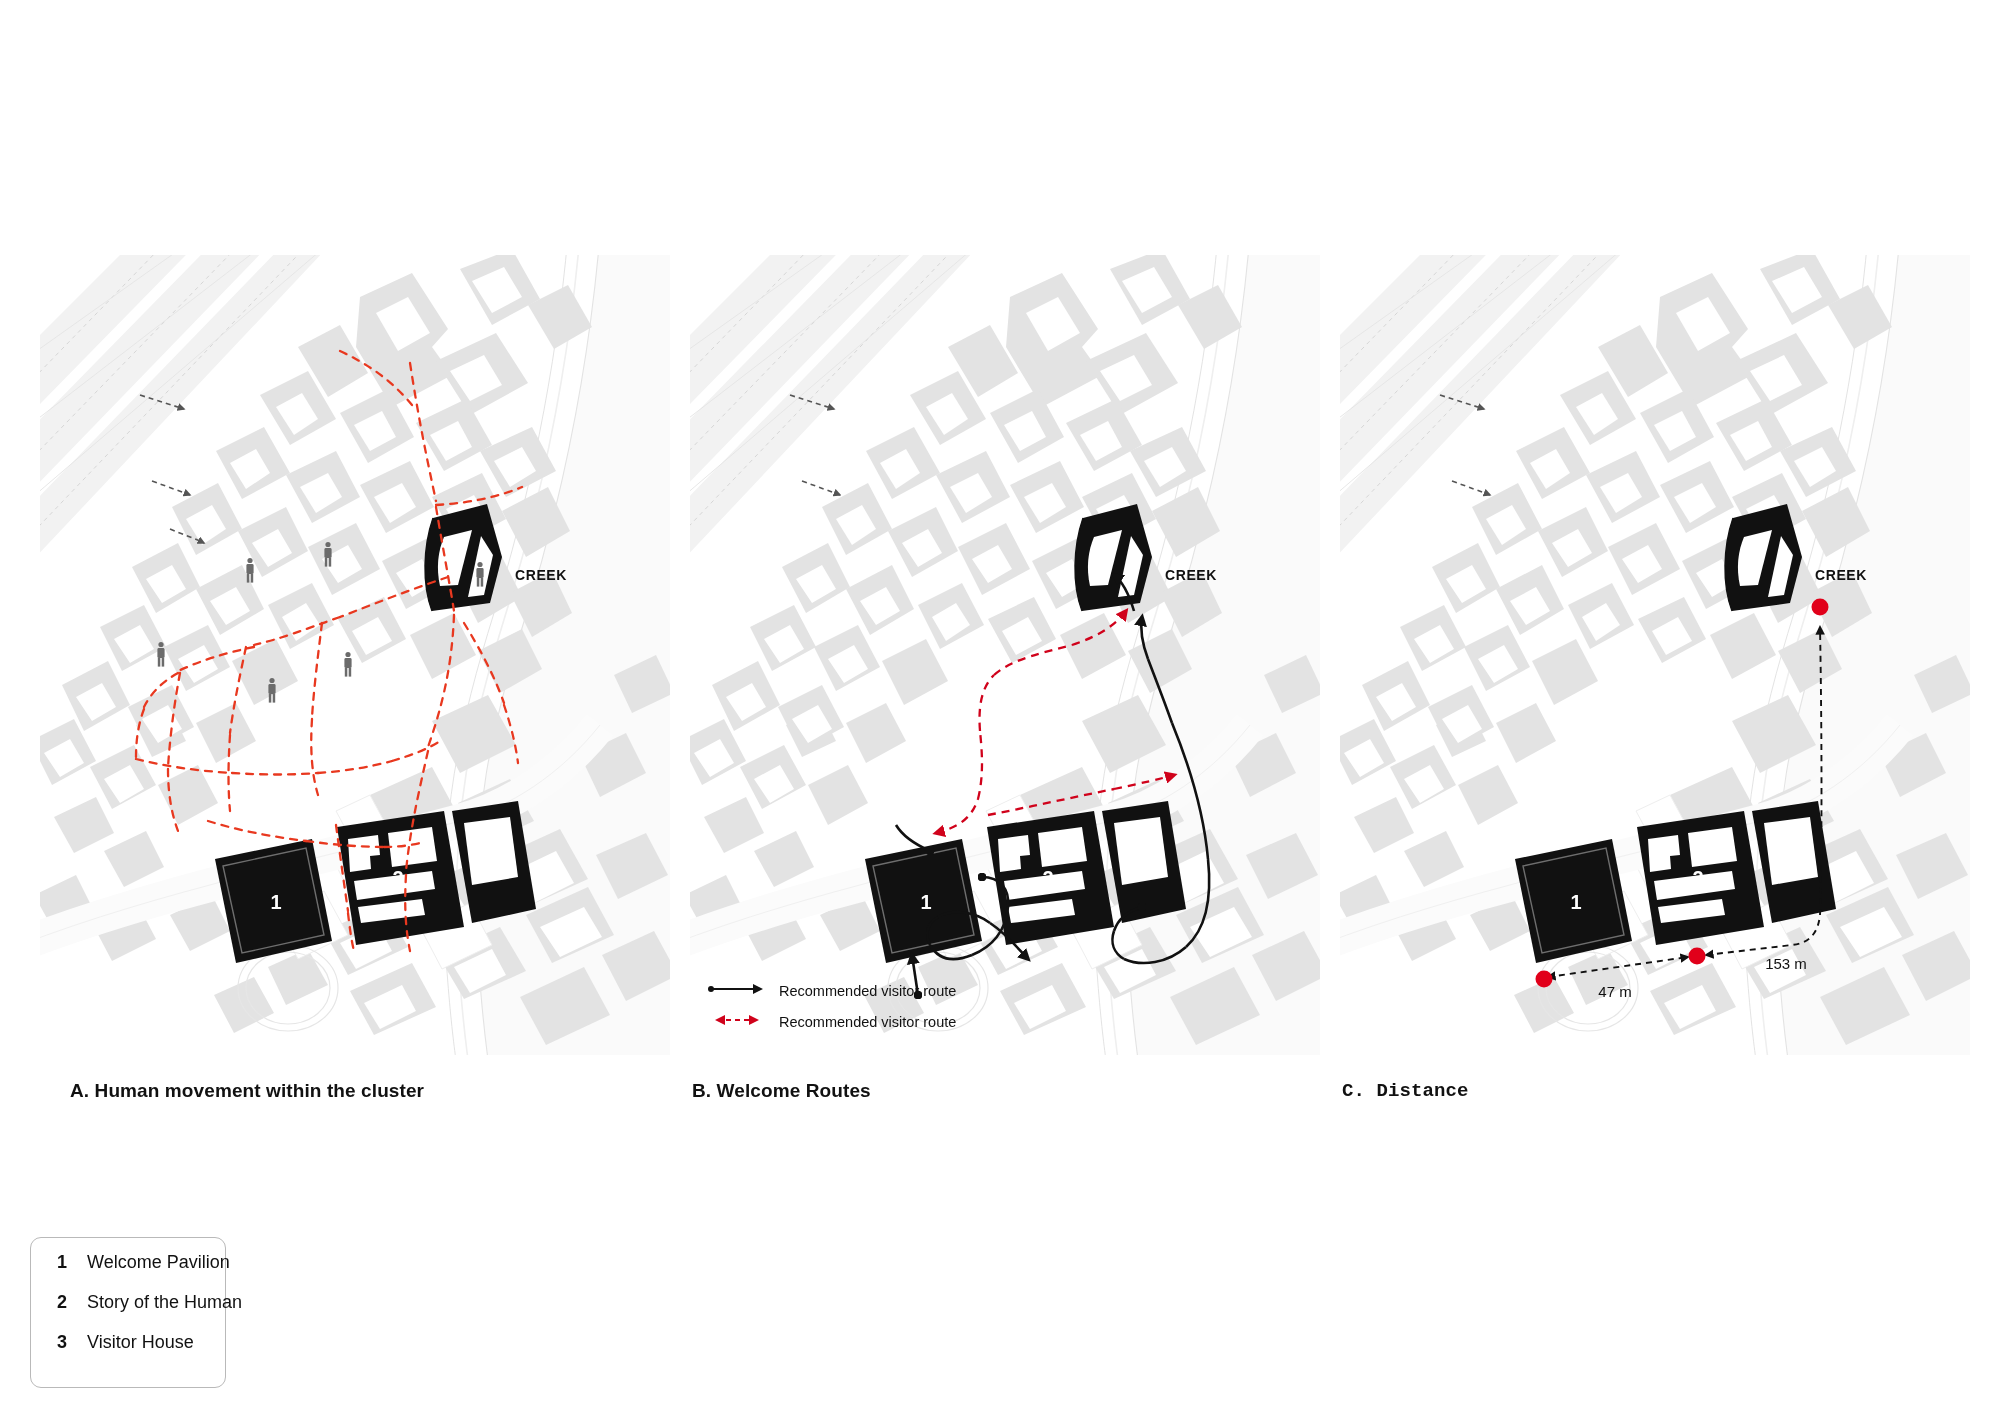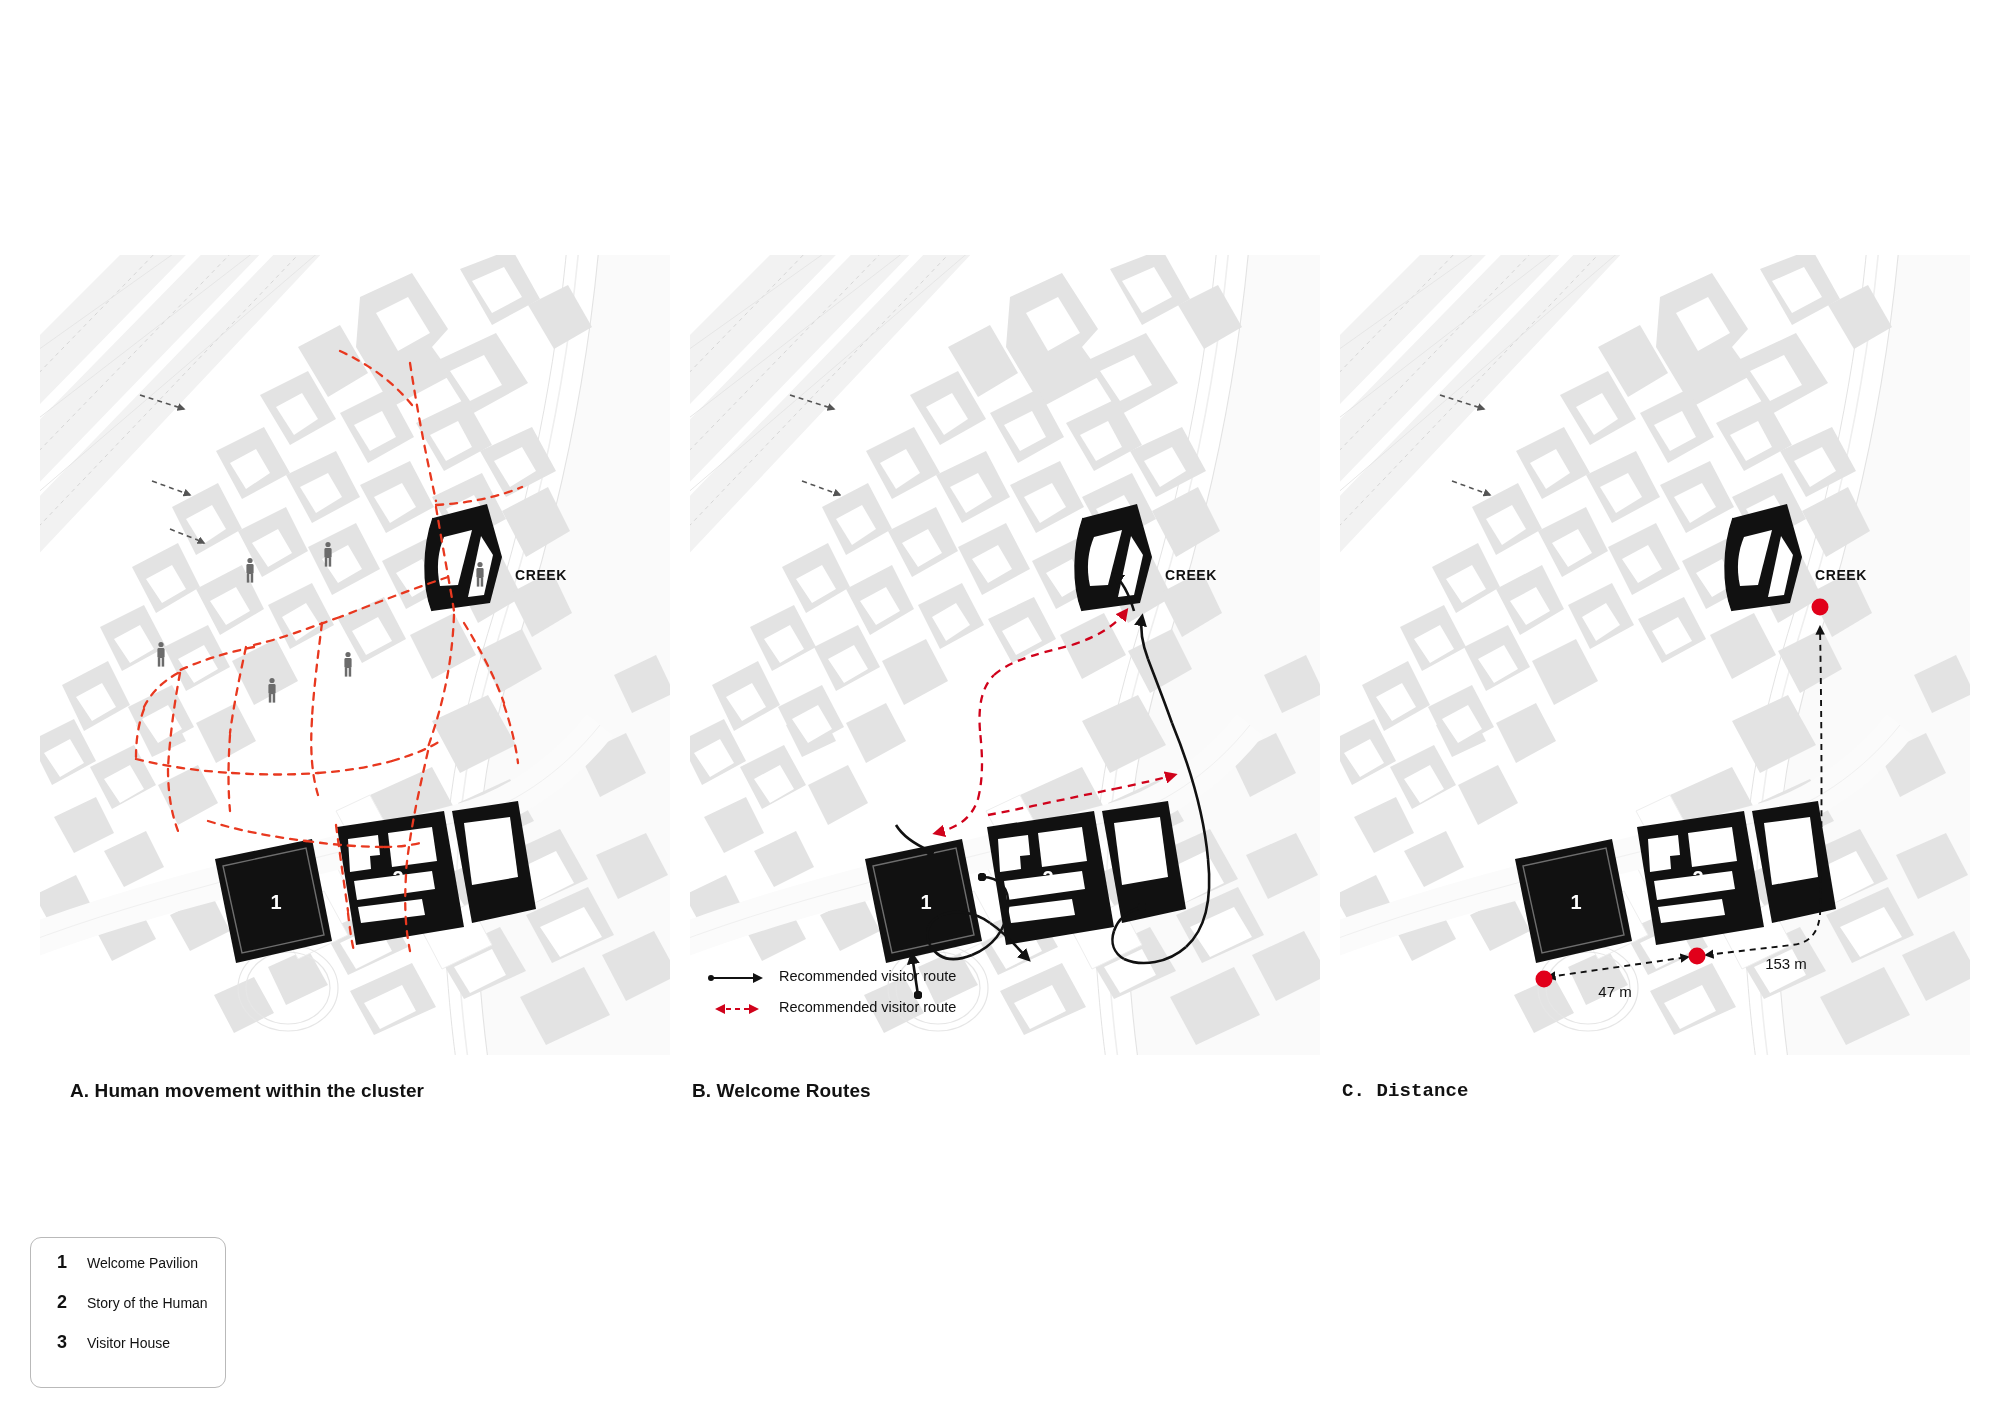--- a/index.html
+++ b/index.html
@@ -19,32 +19,32 @@
 
   
   .caption{position:absolute;font-size:19px;font-weight:bold;color:#111;
            letter-spacing:.1px;white-space:nowrap;}
   #cap-a{left:70px;top:1080px;}
   #cap-b{left:692px;top:1080px;}
   #cap-c{left:1342px;top:1080px;font-family:Liberation Mono, monospace;}
 
   
   .route-legend{position:absolute;left:707px;top:968px;width:300px;}
-  .rl-row{display:flex;align-items:flex-start;height:31px;}
+  .rl-row{display:flex;align-items:flex-end;height:31px;}
   .rl-sym{width:64px;height:20px;position:relative;flex:0 0 64px;}
   .rl-sym svg{display:block;}
   .rl-label{font-size:14.5px;color:#111;white-space:nowrap;padding-left:8px;}
 
   
   .legend-box{position:absolute;left:30px;top:1237px;width:196px;
               border:1.4px solid #b9b9b9;border-radius:11px;background:#fff;
               padding:14px 0 15px 0;box-sizing:border-box;}
   .lb-row{display:flex;align-items:baseline;height:40px;padding-left:26px;}
   .lb-num{font-size:18px;font-weight:bold;color:#111;width:30px;flex:0 0 30px;}
-  .lb-txt{font-size:14px;color:#111;white-space:nowrap;}
+  .lb-txt{font-size:18px;color:#111;white-space:nowrap;}
 
   
   .creek-lbl{font-size:14px;font-weight:bold;letter-spacing:.6px;fill:#111;}
   .bldg-num{font-size:20px;font-weight:bold;fill:#ffffff;}
   .dist-lbl{font-size:15px;fill:#111;font-weight:normal;}
 </style>
 </head>
 <body>
 
 <div class="canvas">

